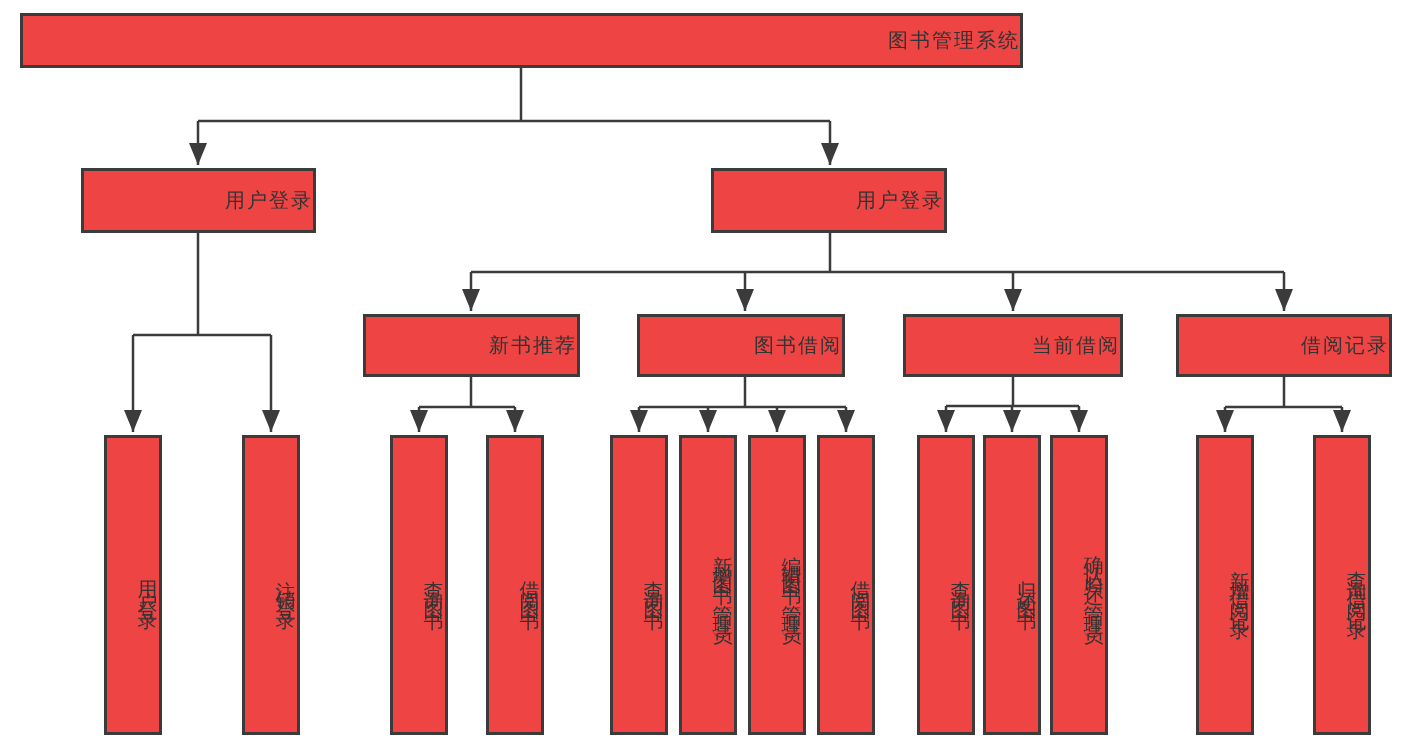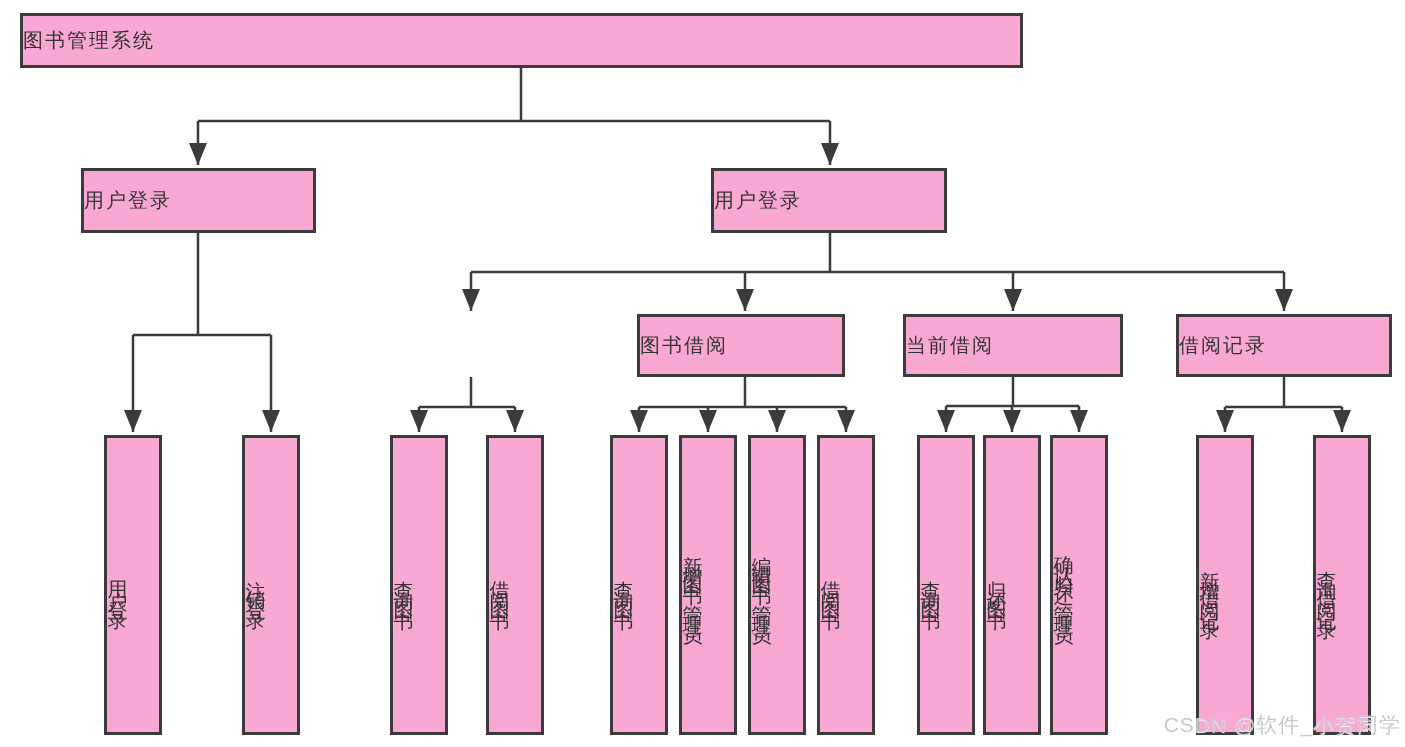--- a/index.html
+++ b/index.html
@@ -3,22 +3,22 @@
 <meta charset="utf-8">
 <style>
   html,body{margin:0;padding:0;background:#fff;}
   .canvas{
     position:relative;width:1405px;height:747px;background:#ffffff;
     font-family:"Liberation Sans",sans-serif;color:#333333;overflow:hidden;
   }
   svg.wires{position:absolute;left:0;top:0;width:1405px;height:747px;}
   .wire{stroke:#3b3b3b;stroke-width:2.5;fill:none;}
   .node{
-    position:absolute;border:3px solid #3b3b3b;background:#f9a8d4;
-    display:flex;align-items:center;justify-content:flex-start;
+    position:absolute;border:3px solid #3b3b3b;background:#ef4444;
+    display:flex;align-items:center;justify-content:flex-end;
     font-size:20px;letter-spacing:2px;box-sizing:border-box;z-index:2;
   }
   .leaf{width:58px;height:300px;top:435px;}
   .leaf .vtext{
     writing-mode:vertical-rl;text-orientation:mixed;
     letter-spacing:10px;line-height:1.1;font-size:20px;
   }
   .watermark{
     position:absolute;right:4px;top:711px;z-index:6;
     font-size:21px;color:#c9c9c9;letter-spacing:1px;
@@ -82,20 +82,23 @@
     <span>图书管理系统</span>
   </div>
 
   <div class="node" style="left:81px;top:168px;width:235px;height:65px">
     <span>用户登录</span>
   </div>
   <div class="node" style="left:711px;top:168px;width:236px;height:65px">
     <span>用户登录</span>
   </div>
 
+  <div class="node" style="left:363px;top:314px;width:217px;height:63px">
+    <span>新书推荐</span>
+  </div>
   <div class="node" style="left:637px;top:314px;width:208px;height:63px">
     <span>图书借阅</span>
   </div>
   <div class="node" style="left:903px;top:314px;width:220px;height:63px">
     <span>当前借阅</span>
   </div>
   <div class="node" style="left:1176px;top:314px;width:216px;height:63px">
     <span>借阅记录</span>
   </div>
 
@@ -136,14 +139,13 @@
     <span class="vtext">确认归还（管理员）</span>
   </div>
 
   <div class="node leaf" style="left:1196px">
     <span class="vtext">新增借阅记录</span>
   </div>
   <div class="node leaf" style="left:1313px">
     <span class="vtext">查询借阅记录</span>
   </div>
 
-  <div class="watermark">CSDN @软件_小贺同学</div>
 </div>
 
 </body></html>

